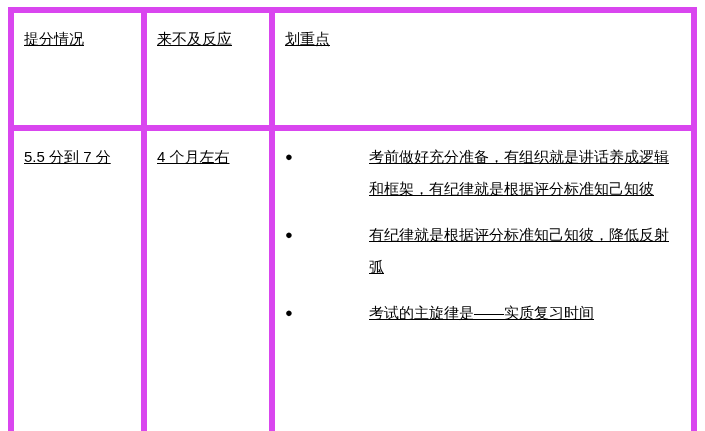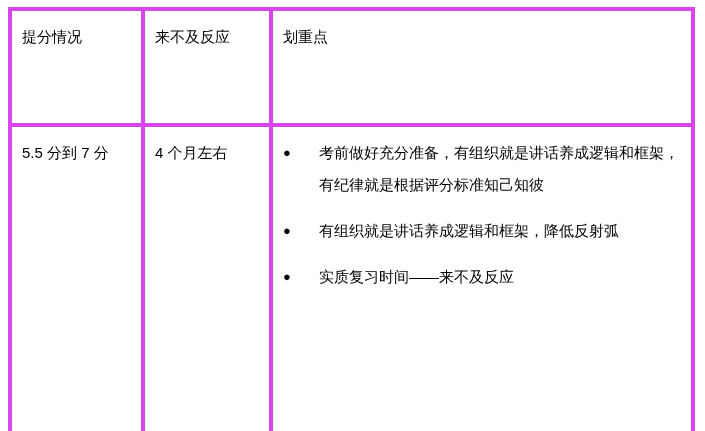--- a/index.html
+++ b/index.html
@@ -20,26 +20,27 @@
     height: 431px;
     background: #ffffff;
   }
   table.doc-table {
     border-collapse: collapse;
     width: 683px;
     margin: 7px 0 0 8px;
     table-layout: fixed;
   }
   table.doc-table td {
-    border: 4px solid #d946ef;
+    border: 6px solid #d946ef;
     vertical-align: top;
     padding: 10px 9px 10px 10px;
     font-size: 15px;
     line-height: 32px;
     font-family: "Liberation Sans", "DejaVu Sans", sans-serif;
+    text-decoration: underline;
   }
   col.c1 { width: 133px; }
   col.c2 { width: 128px; }
   col.c3 { width: 422px; }
 
   .header-row td {
     height: 92px;
   }
   .body-row td {
     height: 300px;
@@ -66,20 +67,21 @@
   .bullet-dot {
     position: absolute;
     left: 0;
     top: 0;
     width: 12px;
     line-height: 32px;
     font-size: 13px;
   }
   .bullet-text {
     display: block;
+    margin-left: 48px;
   }
 </style>
 </head>
 <body>
 
 <div class="sheet">
   <table class="doc-table">
     <colgroup>
       <col class="c1">
       <col class="c2">
@@ -105,24 +107,24 @@
           <span class="cell-text">4 个月左右</span>
         </td>
         <td>
           <ul class="bullet-list">
             <li>
               <span class="bullet-dot">●</span>
               <span class="bullet-text">考前做好充分准备，有组织就是讲话养成逻辑和框架，有纪律就是根据评分标准知己知彼</span>
             </li>
             <li>
               <span class="bullet-dot">●</span>
-              <span class="bullet-text">有组织就是讲话养成逻辑和框架，降低反射弧</span>
+              <span class="bullet-text">有纪律就是根据评分标准知己知彼，降低反射弧</span>
             </li>
             <li>
               <span class="bullet-dot">●</span>
-              <span class="bullet-text">实质复习时间——来不及反应</span>
+              <span class="bullet-text">考试的主旋律是——实质复习时间</span>
             </li>
           </ul>
         </td>
       </tr>
     </tbody>
   </table>
 </div>
 
 </body></html>

